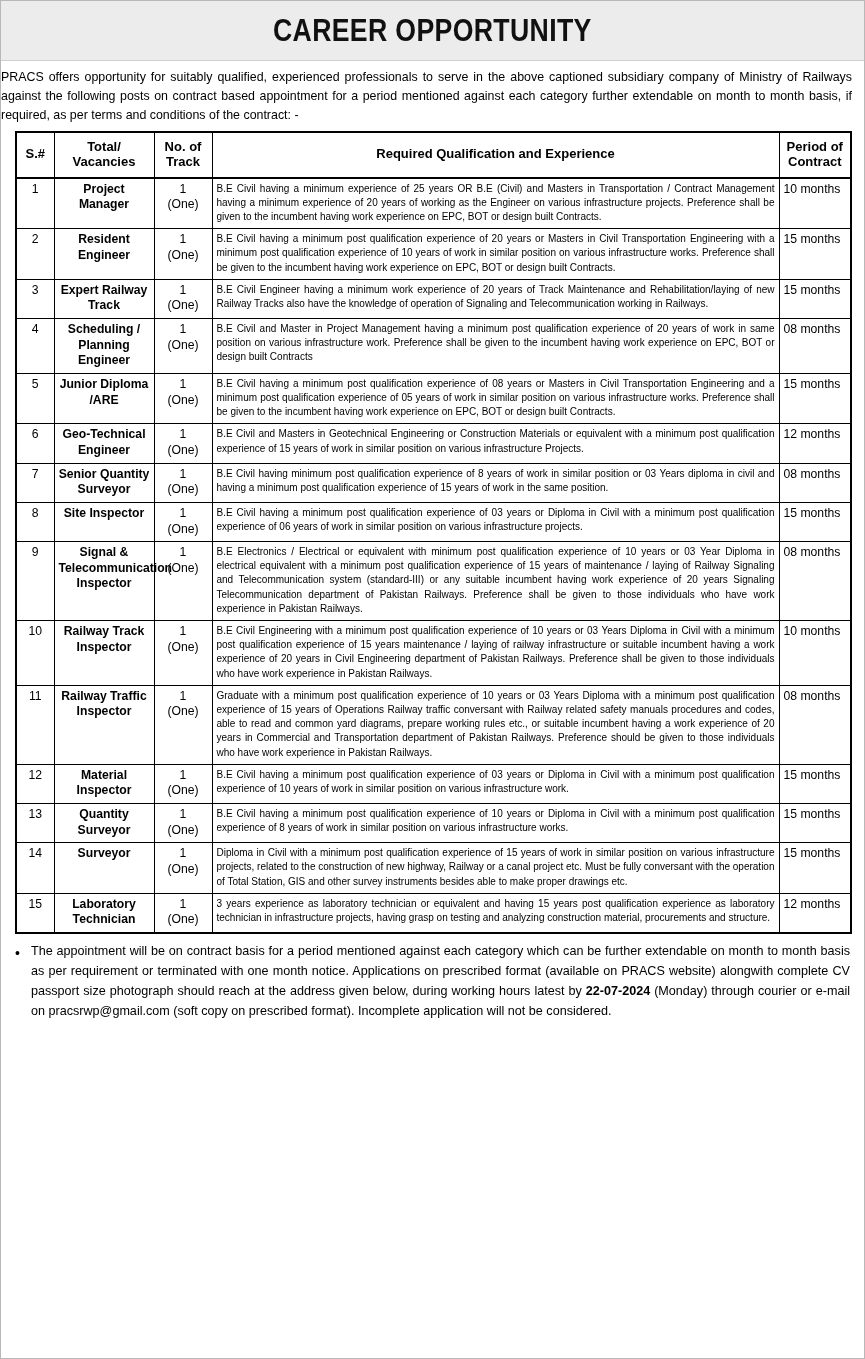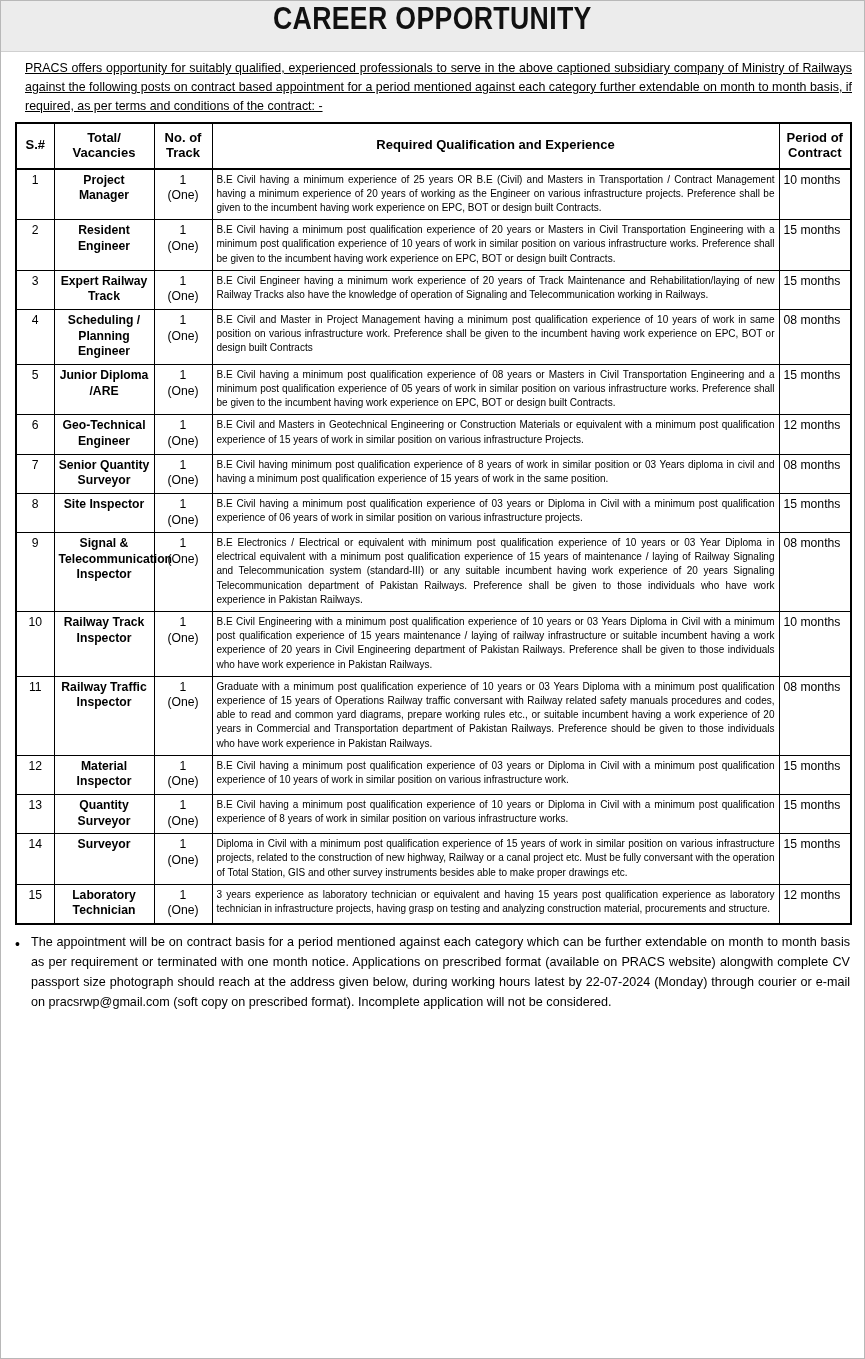--- a/index.html
+++ b/index.html
@@ -19,43 +19,43 @@
     min-height: 1359px;
     position: relative;
     background: #fff;
     border: 1px solid #b8b8b8;
     overflow: hidden;
   }
 
   
   .title-band {
     background: #ececec;
-    height: 51px;
+    height: 60px;
     display: flex;
+    align-items: center;
     justify-content: center;
     border-bottom: 1px solid #d0d0d0;
   }
   .title-band h1 {
     margin: 0;
     font-size: 31px;
     font-weight: 700;
     letter-spacing: 0.4px;
     transform: scaleX(0.86);
     font-family: "Liberation Sans Narrow", "Liberation Sans", sans-serif;
     color: #111;
   }
 
   
   .intro {
-    padding: 7px 12px 6px 24px;
+    padding: 7px 12px 6px 0;
     font-size: 12.4px;
     line-height: 1.52;
     text-align: justify;
     transform-origin: left top;
-    text-decoration: underline;
   }
 
   
   .tbl-wrap { padding: 0 12px 0 14px; }
   table.jobs {
     width: 100%;
     border-collapse: collapse;
     table-layout: fixed;
     border: 2px solid #000;
   }
@@ -101,21 +101,21 @@
     text-align: left;
     font-size: 14px;
     line-height: 1.5;
   }
   .note .note-text {
     flex: 1 1 auto;
     font-size: 12.6px;
     line-height: 1.58;
     text-align: justify;
   }
-  .note .note-text b { font-weight: 400; }
+  .note .note-text b { font-weight: 700; }
 </style>
 </head>
 <body>
 
 <div class="page">
 
   <div class="title-band">
     <h1>CAREER OPPORTUNITY</h1>
   </div>
 
@@ -167,21 +167,21 @@
             <td class="sn">3</td>
             <td class="post">Expert Railway Track</td>
             <td class="num">1<br>(One)</td>
             <td class="qual">B.E Civil Engineer having a minimum work experience of 20 years of Track Maintenance and Rehabilitation/laying of new Railway Tracks also have the knowledge of operation of Signaling and Telecommunication working in Railways.</td>
             <td class="per">15 months</td>
           </tr>
           <tr>
             <td class="sn">4</td>
             <td class="post">Scheduling / Planning Engineer</td>
             <td class="num">1<br>(One)</td>
-            <td class="qual">B.E Civil and Master in Project Management having a minimum post qualification experience of 10 years of work in same position on various infrastructure work. Preference shall be given to the incumbent having work experience on EPC, BOT or design built Contracts</td>
+            <td class="qual">B.E Civil and Master in Project Management having a minimum post qualification experience of 20 years of work in same position on various infrastructure work. Preference shall be given to the incumbent having work experience on EPC, BOT or design built Contracts</td>
             <td class="per">08 months</td>
           </tr>
           <tr>
             <td class="sn">5</td>
             <td class="post">Junior Diploma /ARE</td>
             <td class="num">1<br>(One)</td>
             <td class="qual">B.E Civil having a minimum post qualification experience of 08 years or Masters in Civil Transportation Engineering and a minimum post qualification experience of 05 years of work in similar position on various infrastructure works. Preference shall be given to the incumbent having work experience on EPC, BOT or design built Contracts.</td>
             <td class="per">15 months</td>
           </tr>
           <tr>

